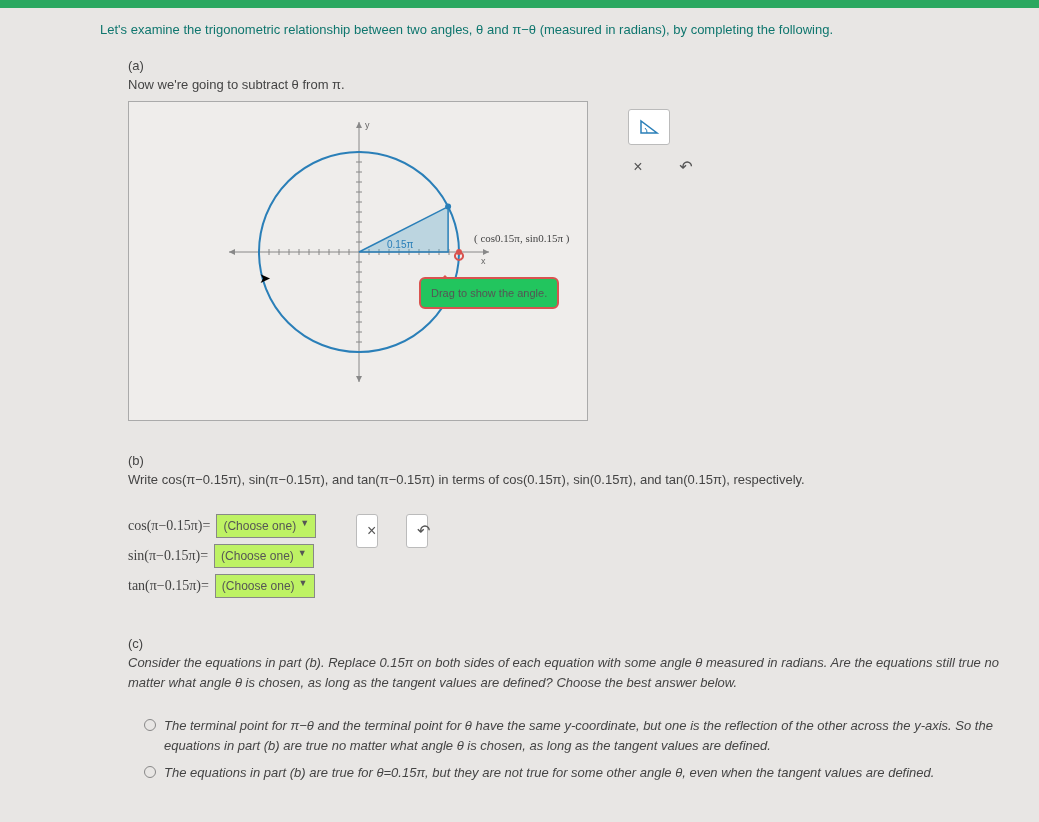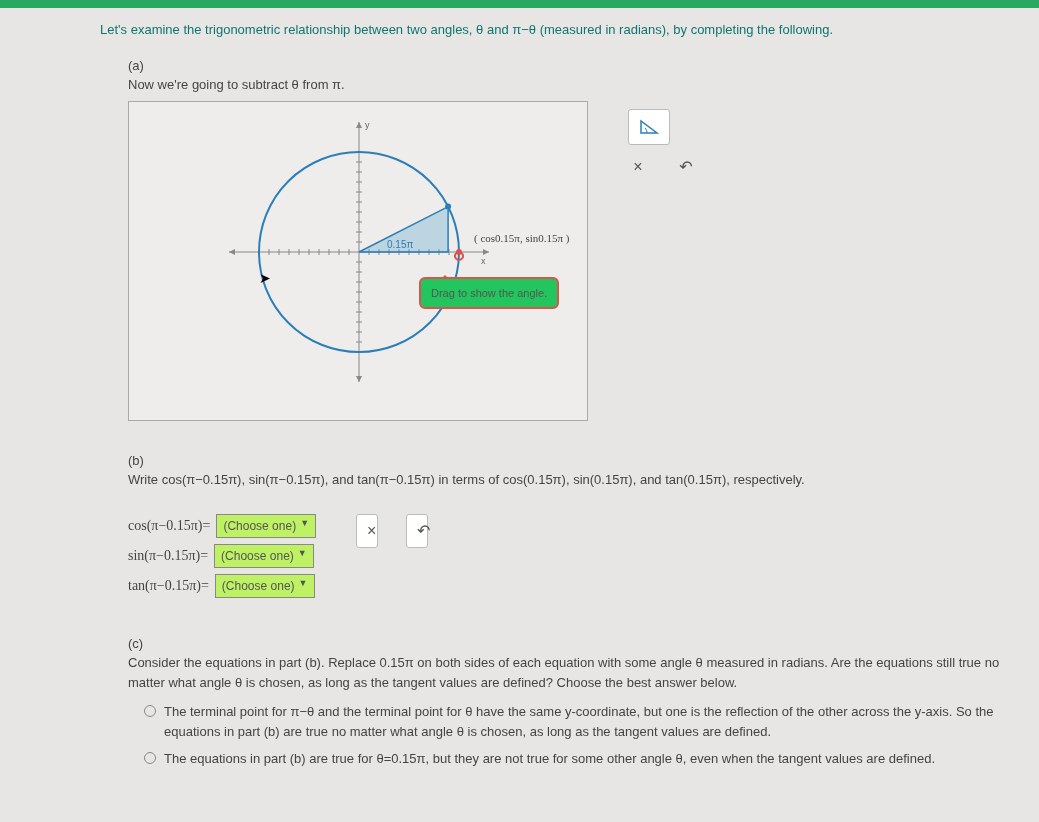--- a/index.html
+++ b/index.html
@@ -49,21 +49,21 @@
   .eq-row .lhs { font-family: 'Times New Roman', serif; font-size: 14px; }
   .choose-box {
     border: 1px solid #888; background: #bef264;
     padding: 2px 6px; font-size: 12px; color: #555;
     display: inline-flex; align-items: flex-start; gap: 4px;
   }
   .mini-ctrl-row { display: inline-flex; gap: 28px; margin-left: 40px; }
   .mini-ctrl-row .ctrl-btn { border: 1px solid #bbb; border-radius: 3px; padding: 4px 10px; background: #fff; }
   .radio-row { display: flex; gap: 8px; margin: 8px 0 8px 16px; }
   .radio-circle { width: 12px; height: 12px; border: 1px solid #888; border-radius: 50%; margin-top: 3px; flex-shrink: 0; }
-  .radio-text { flex: 1; }
+  .radio-text { flex: 1; font-style: italic; }
   .serif { font-family: 'Times New Roman', serif; margin-top: 48px; }
   .cursor-arrow { position: absolute; left: 130px; top: 166px; font-size: 14px; color: #000; }
 </style>
 </head>
 <body>
 
 <div class="top-bar"></div>
 <div class="content">
 
   <p class="intro">Let's examine the trigonometric relationship between two angles, θ and π−θ (measured in radians), by completing the following.</p>
@@ -195,21 +195,21 @@
           <span class="ctrl-btn">×</span>
           <span class="ctrl-btn">↶</span>
         </div>
       </div>
     </div>
   </div>
 
   <div class="indent-a" style="margin-top:30px;">
     <span class="part-label">(c)</span>
     <div class="part-body">
-      <p style="margin-bottom:10px;">Consider the equations in part (b). Replace 0.15π on both sides of each equation with some angle θ measured in radians. Are the equations still true no matter what angle θ is chosen, as long as the tangent values are defined? Choose the best answer below.</p>
+      <p style="margin-bottom:24px;font-style:italic;">Consider the equations in part (b). Replace 0.15π on both sides of each equation with some angle θ measured in radians. Are the equations still true no matter what angle θ is chosen, as long as the tangent values are defined? Choose the best answer below.</p>
 
       <div class="radio-row">
         <div class="radio-circle"></div>
         <div class="radio-text">The terminal point for π−θ and the terminal point for θ have the same y-coordinate, but one is the reflection of the other across the y-axis. So the equations in part (b) are true no matter what angle θ is chosen, as long as the tangent values are defined.</div>
       </div>
       <div class="radio-row">
         <div class="radio-circle"></div>
         <div class="radio-text">The equations in part (b) are true for θ=0.15π, but they are not true for some other angle θ, even when the tangent values are defined.</div>
       </div>
     </div>

